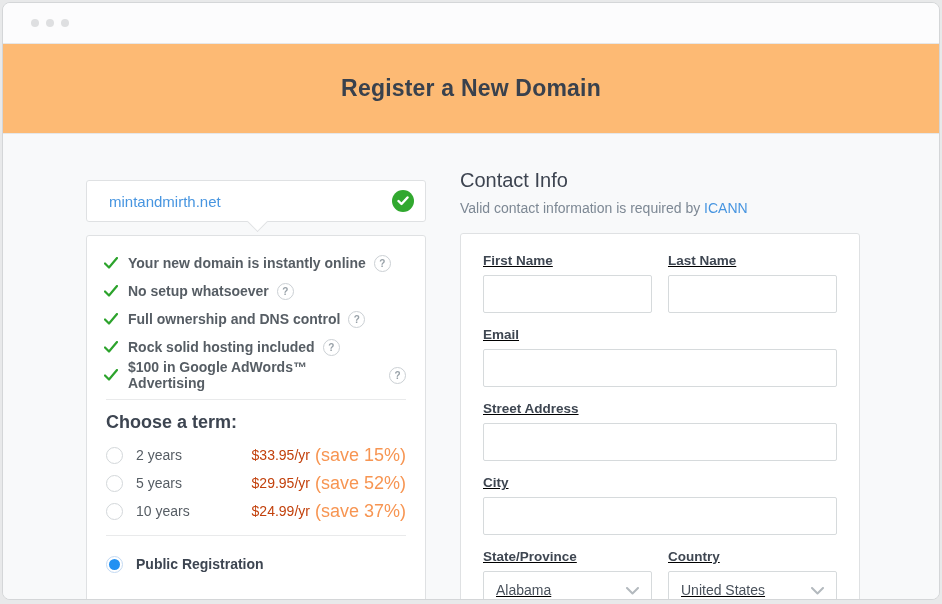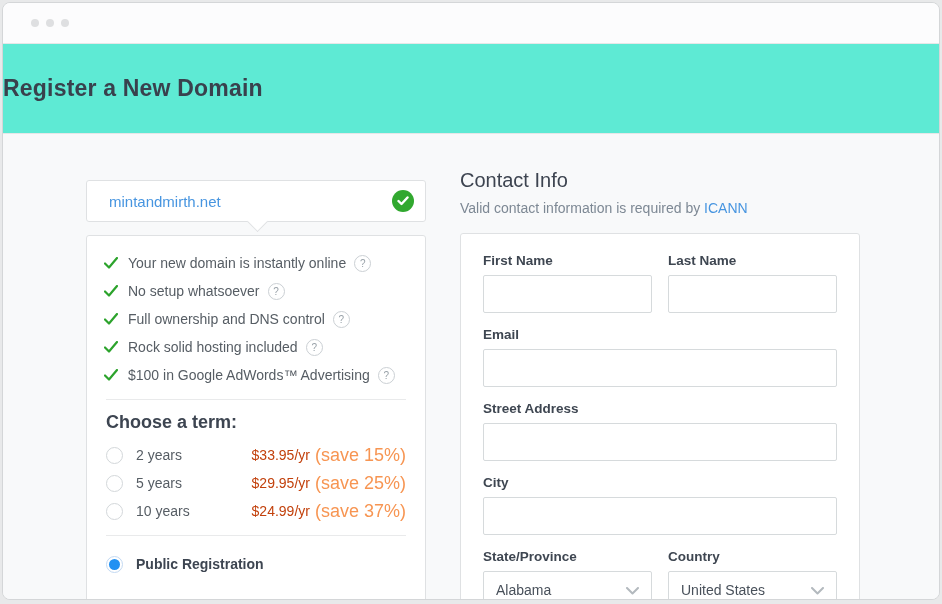--- a/index.html
+++ b/index.html
@@ -19,23 +19,23 @@
   }
   
   .titlebar {
     height:41px; background:#fcfcfd;
     border-bottom:1px solid #e6e7e8;
     display:flex; align-items:center; padding-left:28px; gap:7px;
   }
   .dot { width:8px; height:8px; border-radius:50%; background:#dedfe1; }
   
   .header {
-    height:90px; background:#5eead4;
+    height:90px; background:#fdba74;
     border-bottom:1px solid #e6e7e8;
-    display:flex; align-items:center; justify-content:flex-start;
+    display:flex; align-items:center; justify-content:center;
   }
   .header h1 { font-size:23px; font-weight:bold; color:#39414d; letter-spacing:.2px; }
   
   .content { position:absolute; top:133px; left:0; right:0; bottom:0; background:#f8f9fa; }
 
   
   .domain-box {
     position:absolute; left:83px; top:44px; width:340px; height:42px;
     background:#fff; border:1px solid #dfe1e3; border-radius:3px;
     display:flex; align-items:center; padding:0 11px 0 22px; z-index:2;
@@ -48,21 +48,21 @@
   .tail {
     position:absolute; left:247px; top:78px; width:15px; height:15px;
     background:#fff; border-right:1px solid #dfe1e3; border-bottom:1px solid #dfe1e3;
     transform:rotate(45deg); z-index:3;
   }
   .options-box {
     position:absolute; left:83px; top:99px; width:340px; height:540px;
     background:#fff; border:1px solid #dfe1e3; border-radius:3px;
     padding:13px 19px 0 17px; z-index:1;
   }
-  .benefit { display:flex; align-items:center; height:28px; font-size:14px; color:#565d64; }
+  .benefit { display:flex; align-items:center; height:28px; font-size:14px; color:#565d64;font-weight:bold; }
   .benefit .check { margin-right:10px; display:flex; flex:none; }
   .qmark {
     width:17px; height:17px; border:1px solid #cbd0d4; border-radius:50%;
     display:inline-flex; align-items:center; justify-content:center;
     font-size:10px; color:#98a1a8; margin-left:8px; flex:none; background:#fff;
   }
   .divider { border-top:1px solid #e9eaeb; margin:10px 0 12px 2px; }
   .term-heading { font-size:18px; font-weight:bold; color:#3d4551; margin:4px 0 8px 2px; }
   .term-row, .reg-row { display:flex; align-items:center; height:28px; }
   .radio {
@@ -83,21 +83,21 @@
   
   .contact-heading { position:absolute; left:457px; top:33px; font-size:20px; font-weight:400; color:#3d4450; }
   .contact-sub { position:absolute; left:457px; top:64px; font-size:14px; color:#7d8894; }
   .contact-sub a { color:#4795e0; text-decoration:none; }
   .form-box {
     position:absolute; left:457px; top:97px; width:400px; height:430px;
     background:#fff; border:1px solid #dfe1e3; border-radius:3px;
     padding:19px 22px 0 22px;
   }
   .field-row { display:flex; gap:16px; }
-  .field { margin-bottom:14px; }
+  .field { margin-bottom:14px;text-decoration:underline; }
   .field.half { width:170px; }
   .field.full { width:100%; }
   .field label { display:block; font-size:13.5px; font-weight:bold; color:#3e4651; margin-bottom:7px; }
   .field input {
     width:100%; height:38px; border:1px solid #d6dadc; border-radius:2px;
     background:#fff; font-size:14px; color:#48505a; padding:0 10px; outline:none;
     font-family:"Liberation Sans", sans-serif;
   }
   .select {
     width:100%; height:38px; border:1px solid #d6dadc; border-radius:2px;
@@ -187,21 +187,21 @@
       <div class="term-row">
         <span class="radio"></span>
         <span class="term-label">2 years</span>
         <span class="term-price">$33.95/yr</span>
         <span class="term-save">(save 15%)</span>
       </div>
       <div class="term-row">
         <span class="radio"></span>
         <span class="term-label">5 years</span>
         <span class="term-price">$29.95/yr</span>
-        <span class="term-save">(save 25%)</span>
+        <span class="term-save">(save 52%)</span>
       </div>
       <div class="term-row">
         <span class="radio"></span>
         <span class="term-label">10 years</span>
         <span class="term-price">$24.99/yr</span>
         <span class="term-save">(save 37%)</span>
       </div>
 
       <div class="divider"></div>
 

